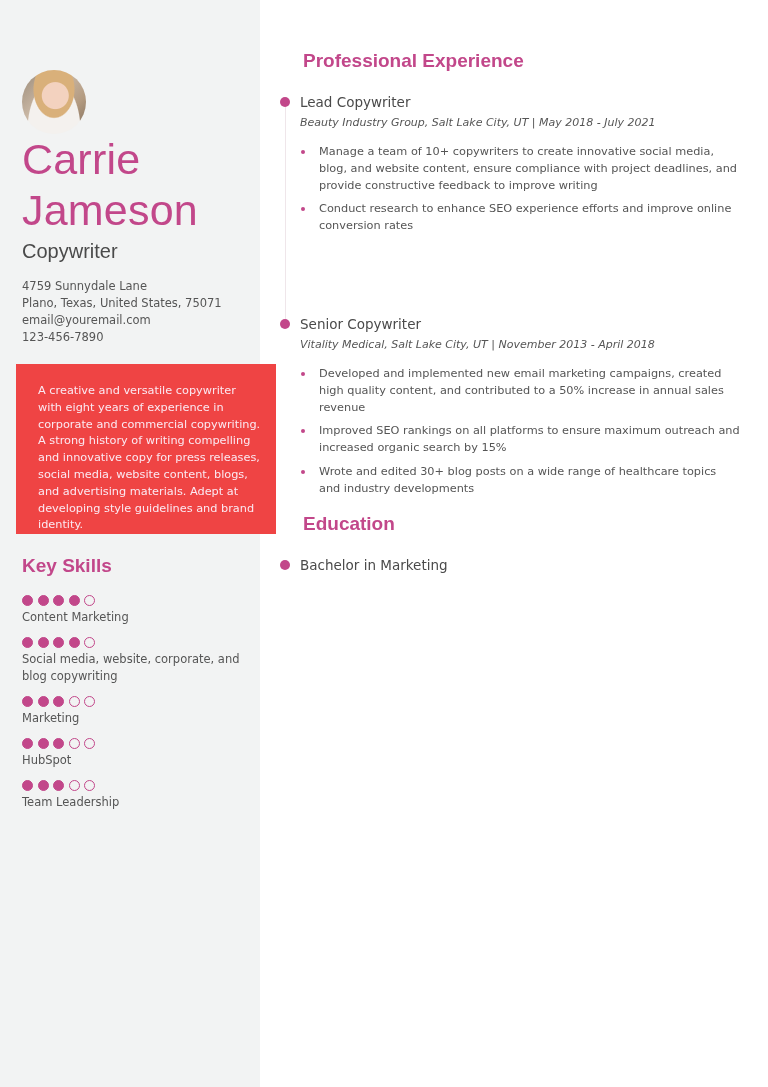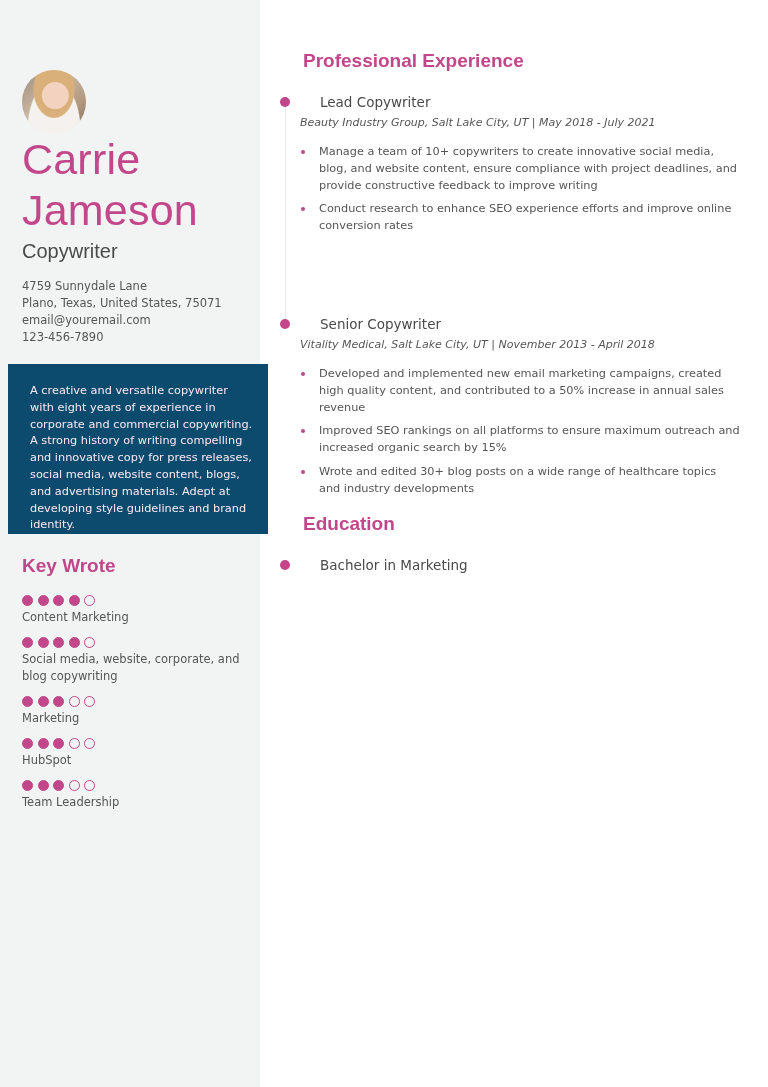--- a/index.html
+++ b/index.html
@@ -23,22 +23,22 @@
       position: absolute; left: 22px; top: 134px; width: 230px;
       font-family: "Liberation Sans", sans-serif; font-size: 43px; line-height: 51px;
       color: #c2478a; font-weight: normal; letter-spacing: 0.2px;
     }
     .job-title {
       position: absolute; left: 22px; top: 240px;
       font-family: "Liberation Sans", sans-serif; font-size: 20px; color: #4a4a4a;
     }
     .contact { position: absolute; left: 22px; top: 278px; font-size: 11.5px; line-height: 17px; color: #555; }
     .summary {
-      position: absolute; left: 8px; top: 364px; width: 260px; height: 170px;
-      background: #0c4a6e; color: #fbe9f2; font-size: 11.3px; line-height: 16.8px;
+      position: absolute; left: 16px; top: 364px; width: 260px; height: 170px;
+      background: #ef4444; color: #fbe9f2; font-size: 11.3px; line-height: 16.8px;
       padding: 19px 14px 0 22px;
     }
     .skills-heading {
       position: absolute; left: 22px; top: 555px;
       font-family: "Liberation Sans", sans-serif; font-size: 19px; color: #c2478a; font-weight: bold;
     }
     .skills { position: absolute; left: 22px; top: 594px; width: 230px; }
     .skill { margin-bottom: 10px; }
     .dots { display: flex; gap: 4.5px; height: 12px; align-items: center; }
     .dot { width: 11px; height: 11px; border-radius: 50%; border: 1.3px solid #c2478a; }
@@ -46,21 +46,21 @@
     .skill-name { font-size: 11.5px; line-height: 17px; color: #555; margin-top: 3px; }
 
     
     .main { position: relative; flex: 1; height: 1087px; }
     .section-title {
       position: absolute; left: 20px;
       font-family: "Liberation Sans", sans-serif; font-size: 19px; color: #c2478a; font-weight: bold; margin-left: 23px;
     }
     .timeline-line { position: absolute; left: 25px; width: 1px; background: #efe6ea; }
     .entry { position: absolute; left: 20px; width: 480px; }
-    .entry-head { display: flex; align-items: center; height: 18px; gap: 20px; }
+    .entry-head { display: flex; align-items: center; height: 18px; }
     .big-dot { width: 10px; height: 10px; border-radius: 50%; background: #c2478a; margin-right: 10px; flex-shrink: 0; }
     .entry-title { font-size: 13.5px; color: #4a4a4a; }
     .entry-sub { font-size: 11px; font-style: italic; color: #555; margin: 5px 0 0 20px; }
     .bullets { list-style: none; margin: 15px 0 0 20px; }
     .bullets li { position: relative; padding-left: 19px; font-size: 11.3px; line-height: 16.8px; color: #555; margin-bottom: 7px; width: 440px; }
     .bullets li .b { position: absolute; left: 1px; top: 6px; width: 4px; height: 4px; border-radius: 50%; background: #c2478a; }
   </style>
 </head>
 <body>
 
@@ -80,21 +80,21 @@
       <div>4759 Sunnydale Lane</div>
       <div>Plano, Texas, United States, 75071</div>
       <div>email@youremail.com</div>
       <div>123-456-7890</div>
     </div>
 
     <div class="summary">
       <p>A creative and versatile copywriter with eight years of experience in  corporate and commercial copywriting. A strong history of writing  compelling and innovative copy for press releases, social media, website  content, blogs, and advertising materials. Adept at developing style  guidelines and brand identity.</p>
     </div>
 
-    <h2 class="skills-heading">Key Wrote</h2>
+    <h2 class="skills-heading">Key Skills</h2>
 
     <div class="skills">
       <div class="skill">
         <div class="dots">
             <span class="dot on"></span>
             <span class="dot on"></span>
             <span class="dot on"></span>
             <span class="dot on"></span>
             <span class="dot"></span>
           </div>

